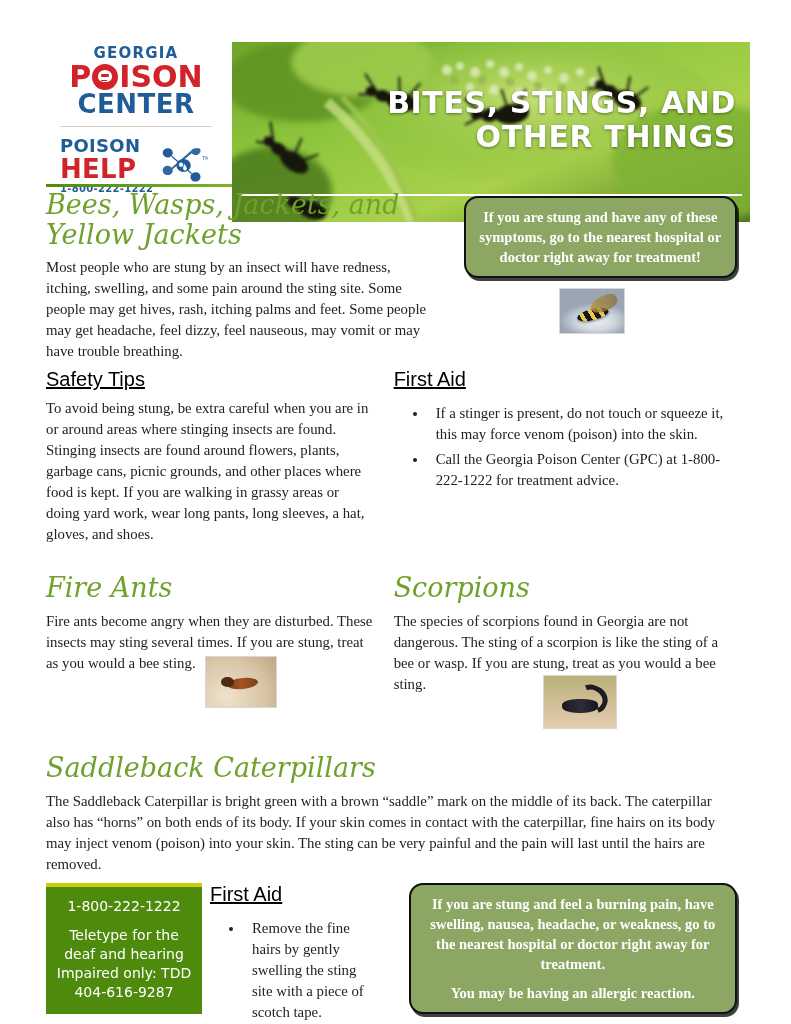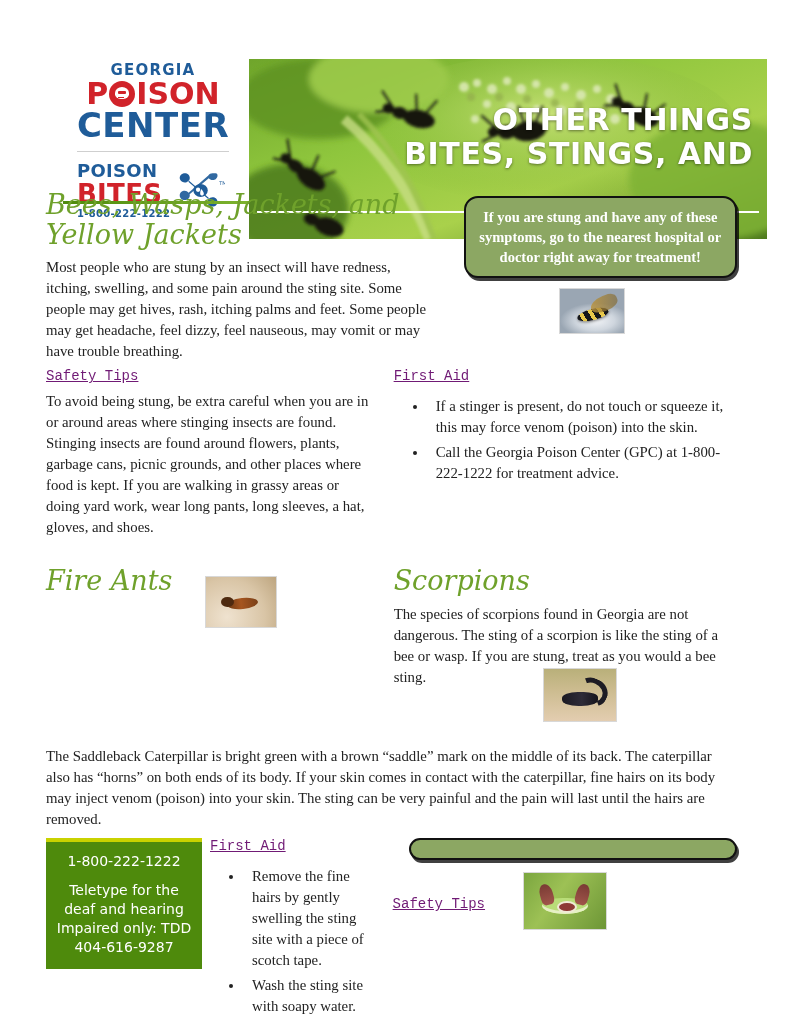--- a/index.html
+++ b/index.html
@@ -4,37 +4,37 @@
 <style>
   * { box-sizing: border-box; }
   html, body { margin:0; padding:0; }
   body {
     width:791px; height:1024px;
     background:#ffffff;
     font-family:"Liberation Serif", serif;
     color:#222;
     overflow:hidden;
   }
-  .page { position:relative; width:778px; height:1024px; padding:17px; }
+  .page { position:relative; width:778px; height:1024px; padding:0; }
 
   
   .header { position:relative; height:190px; }
   .logo-block {
     position:absolute; left:46px; top:46px; width:180px; text-align:center;
   }
   .gpc-logo { font-family:"DejaVu Sans", sans-serif; line-height:1; }
   .gpc-georgia {
     font-size:15px; font-weight:bold; color:#1F5C99; letter-spacing:1.2px;
   }
   .gpc-poison {
     font-size:30px; font-weight:bold; color:#D1232A; letter-spacing:0px;
     margin-top:1px; display:flex; justify-content:center; align-items:center;
   }
   .gpc-center {
-    font-size:34px; font-weight:bold; color:#1F5C99; letter-spacing:0.5px;
+    font-size:26px; font-weight:bold; color:#1F5C99; letter-spacing:0.5px;
     margin-top:-1px;
   }
   .skull-o {
     display:inline-block; width:26px; height:26px; border-radius:50%;
     background:#D1232A; position:relative; vertical-align:middle;
     margin:0 1px;
   }
   .skull-o::before {
     content:""; position:absolute; left:6px; top:6px; width:14px; height:12px;
     background:#fff; border-radius:50% 50% 40% 40%;
@@ -79,22 +79,22 @@
 
   
   .content { position:absolute; left:0; top:190px; right:0; }
   .h2 {
     font-family:"DejaVu Serif", serif;
     font-style:italic; font-weight:normal;
     color:#6FA12B; font-size:27px; line-height:1.1;
     margin:0 0 8px 0;
   }
   .sub {
-    color:#701a75; font-size:14px; text-decoration:underline;
-    font-family:Liberation Mono, monospace; margin:0 0 7px 0;
+    color:#000000; font-size:20px; text-decoration:underline;
+    font-family:Liberation Sans, sans-serif; margin:0 0 7px 0;
   }
   p.body {
     font-size:14.8px; line-height:1.42; margin:0 0 10px 0; color:#222;
     font-family:"Liberation Serif", serif;
   }
   ul.body { margin:12px; padding-left:22px; font-size:14.8px; line-height:1.42;
     font-family:"Liberation Serif", serif; }
   ul.body li { margin-bottom:4px; padding-left:8px; }
 
   
@@ -211,21 +211,21 @@
             <span>ISON</span>
         </div>
         <div class="gpc-center">CENTER</div>
       </div>
 
       <div class="logo-rule"></div>
 
       <div class="help-logo">
         <div class="help-text">
           <div class="help-poison">POISON</div>
-          <div class="help-help">BITES</div>
+          <div class="help-help">HELP</div>
           <div class="help-phone">1-800-222-1222</div>
         </div>
         <svg class="help-skull" viewBox="0 0 64 64">
           <g fill="#1F5C99">
             <path d="M8 10c-4 0-7 3-7 6.5S4 23 8 23c2.3 0 4.3-1.1 5.6-2.9l28 24.4C40.3 46.3 39.6 48 39.6 50c0 3.6 3 6.5 7 6.5s7-2.9 7-6.5-3-6.5-7-6.5c-2.3 0-4.3 1.1-5.6 2.9l-28-24.4c1.3-1.8 2-3.5 2-5.5C15 12.9 12 10 8 10z"></path>
             <path d="M46.6 10c-2.4 0-4.5 1.2-5.8 3.1L13.3 37.2C12 35.5 10.1 34.4 8 34.4c-4 0-7 2.9-7 6.5s3 6.5 7 6.5 7-2.9 7-6.5c0-.6-.1-1.2-.2-1.7L41.4 17c1.3 1.6 3.2 2.6 5.2 2.6 4 0 7-2.9 7-6.5S50.6 10 46.6 10z" opacity=".92"></path>
           </g>
           <ellipse cx="30" cy="34" rx="10" ry="9" fill="#1F5C99"></ellipse>
           <circle cx="26.5" cy="33" r="3" fill="#ffffff"></circle>
           <path d="M31 32c2.5 3 3.5 5 3.5 6.5S33.4 41 32 41s-2.5-1-2.5-2.5S29.5 34.8 31 32z" fill="#ffffff"></path>
@@ -325,22 +325,22 @@
               <ellipse cx="-32" cy="-3" rx="6" ry="5"></ellipse>
             <path d="M-30 -7 l-12 -13 M-30 -1 l-13 5 M-4 -8 l-3 -16 M7 -7 l9 -13" stroke="#14140F" stroke-width="2" fill="none"></path>
           </g>
           <g filter="url(#soft2)" transform="translate(80,168) rotate(18)">
             <ellipse cx="0" cy="0" rx="15" ry="9"></ellipse>
               <ellipse cx="-19" cy="-2" rx="8" ry="6"></ellipse>
           </g>
         </g>
       </svg>
       <div class="banner-title">
+        <div>BITES, STINGS, AND</div>
         <div>OTHER THINGS</div>
-        <div>BITES, STINGS, AND</div>
       </div>
       <div class="banner-line"></div>
     </div>
   </div>
 
   <div class="content">
 
     <div class="row">
       <div style="width:455px; padding-left:46px; padding-right:10px;">
         <h2 class="h2">Bees, Wasps, Jackets, and Yellow Jackets</h2>
@@ -366,34 +366,36 @@
         <ul class="body">
           <li>If a stinger is present, do not touch or squeeze it, this may force venom (poison) into the skin.</li>
           <li>Call the Georgia Poison Center (GPC) at 1-800-222-1222 for treatment advice.</li>
         </ul>
       </div>
     </div>
 
     <div class="row" style="margin-top:18px;">
       <div style="width:400px; padding-left:46px; padding-right:18px;">
         <h2 class="h2">Fire Ants</h2>
+        <p class="body">Fire ants become angry when they are disturbed. These insects may sting several times. If you are stung, treat as you would a bee sting.</p>
         <div style="display:flex; justify-content:center; margin-top:-28px; padding-left:60px;">
           <div class="photo ph-ant" style="width:72px; height:52px;"></div>
         </div>
       </div>
       <div style="width:391px; padding-right:41px;">
         <h2 class="h2">Scorpions</h2>
         <p class="body">The species of scorpions found in Georgia are not dangerous. The sting of a scorpion is like the sting of a bee or wasp. If you are stung, treat as you would a bee sting.</p>
         <div style="display:flex; justify-content:center; margin-top:-30px; padding-left:30px;">
           <div class="photo ph-scorpion" style="width:74px; height:54px;"></div>
         </div>
       </div>
     </div>
 
     <div style="padding:0 41px 0 46px; margin-top:24px;">
+      <h2 class="h2">Saddleback Caterpillars</h2>
       <p class="body" style="margin-bottom:8px;">The Saddleback Caterpillar is bright green with a brown “saddle” mark on the middle of its back. The caterpillar also has “horns” on both ends of its body. If your skin comes in contact with the caterpillar, fine hairs on its body may inject venom (poison) into your skin. The sting can be very painful and the pain will last until the hairs are removed.</p>
     </div>
 
     <div class="row" style="margin-top:2px;">
 
       <div style="width:205px; padding-left:46px;">
         <div class="emergency">
           <p>1-800-222-1222</p>
           <p>Teletype for the deaf and hearing Impaired only: TDD 404-616-9287</p>
         </div>
@@ -403,20 +405,22 @@
         <div class="sub">First Aid</div>
         <ul class="body">
           <li>Remove the fine hairs by gently swelling the sting site with a piece of scotch tape.</li>
           <li>Wash the sting site with soapy water.</li>
           <li>Call the GPC at 1-800-222-1222 for more treatment advice.</li>
         </ul>
       </div>
 
       <div style="width:398px; padding-right:41px; padding-left:6px;">
         <div class="callout">
+          <p>If you are stung and feel a burning pain, have swelling, nausea, headache, or weakness, go to the nearest hospital or doctor right away for treatment.</p>
+          <p>You may be having an allergic reaction.</p>
         </div>
         <div style="display:flex; justify-content:center; margin-top:12px;">
           <div class="photo ph-cat" style="width:84px; height:58px;">
             <span class="cat-horn l"></span>
             <span class="cat-horn r"></span>
           </div>
         </div>
         <div class="sub" style="margin-top:-34px;">Safety Tips</div>
 
       </div>

